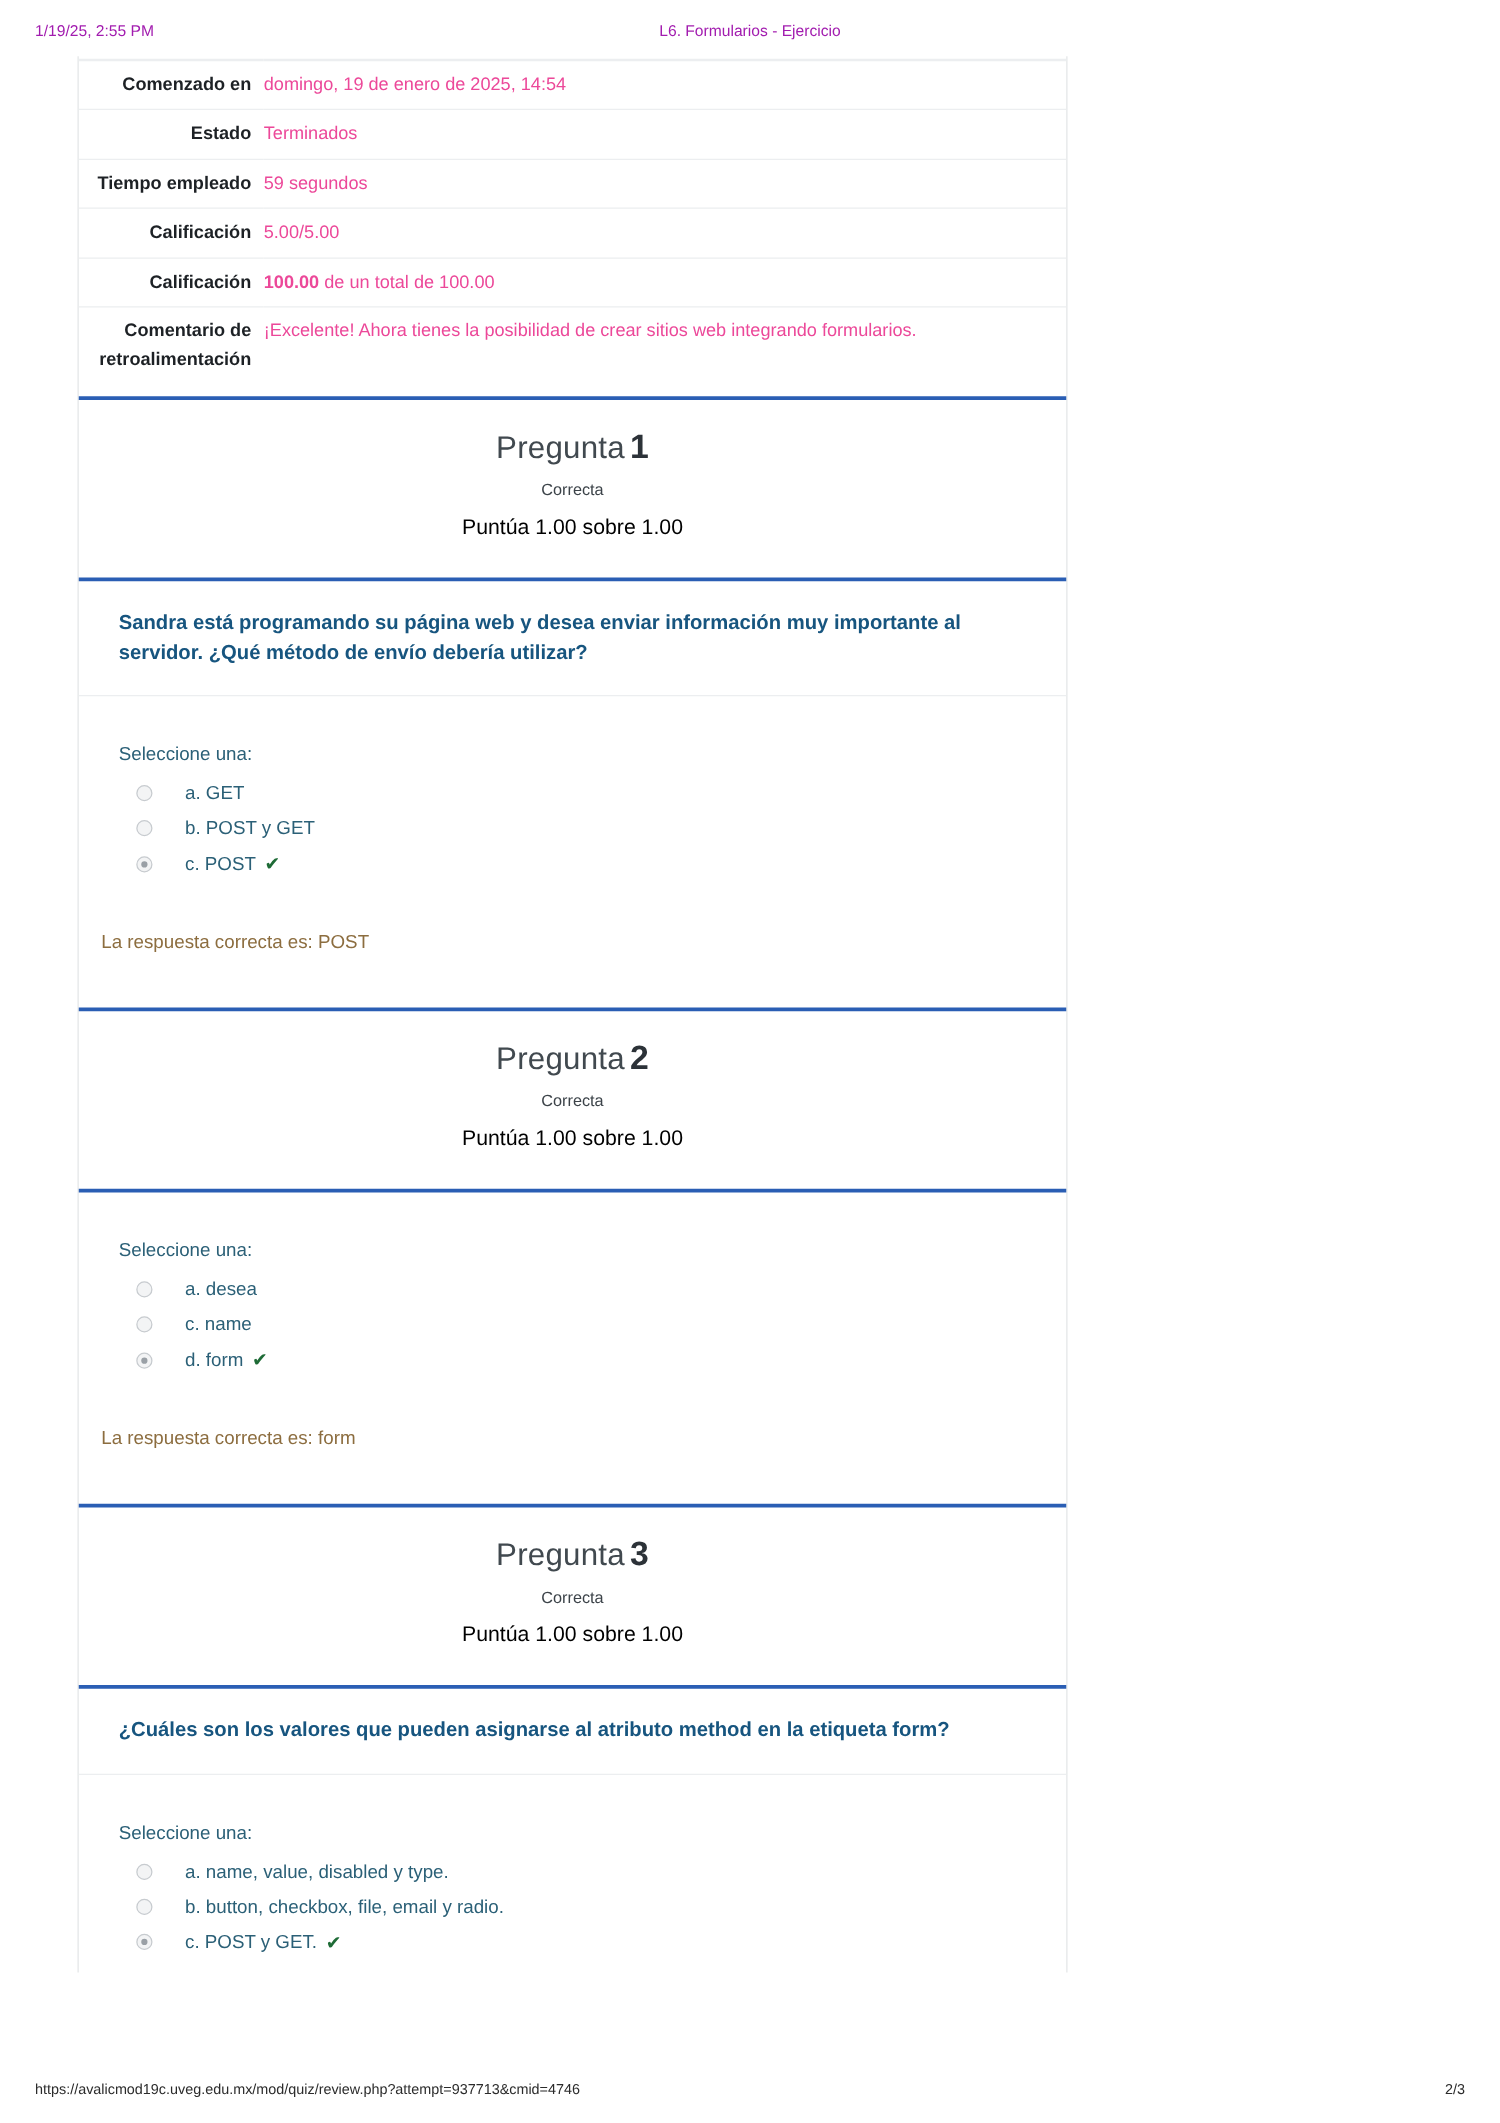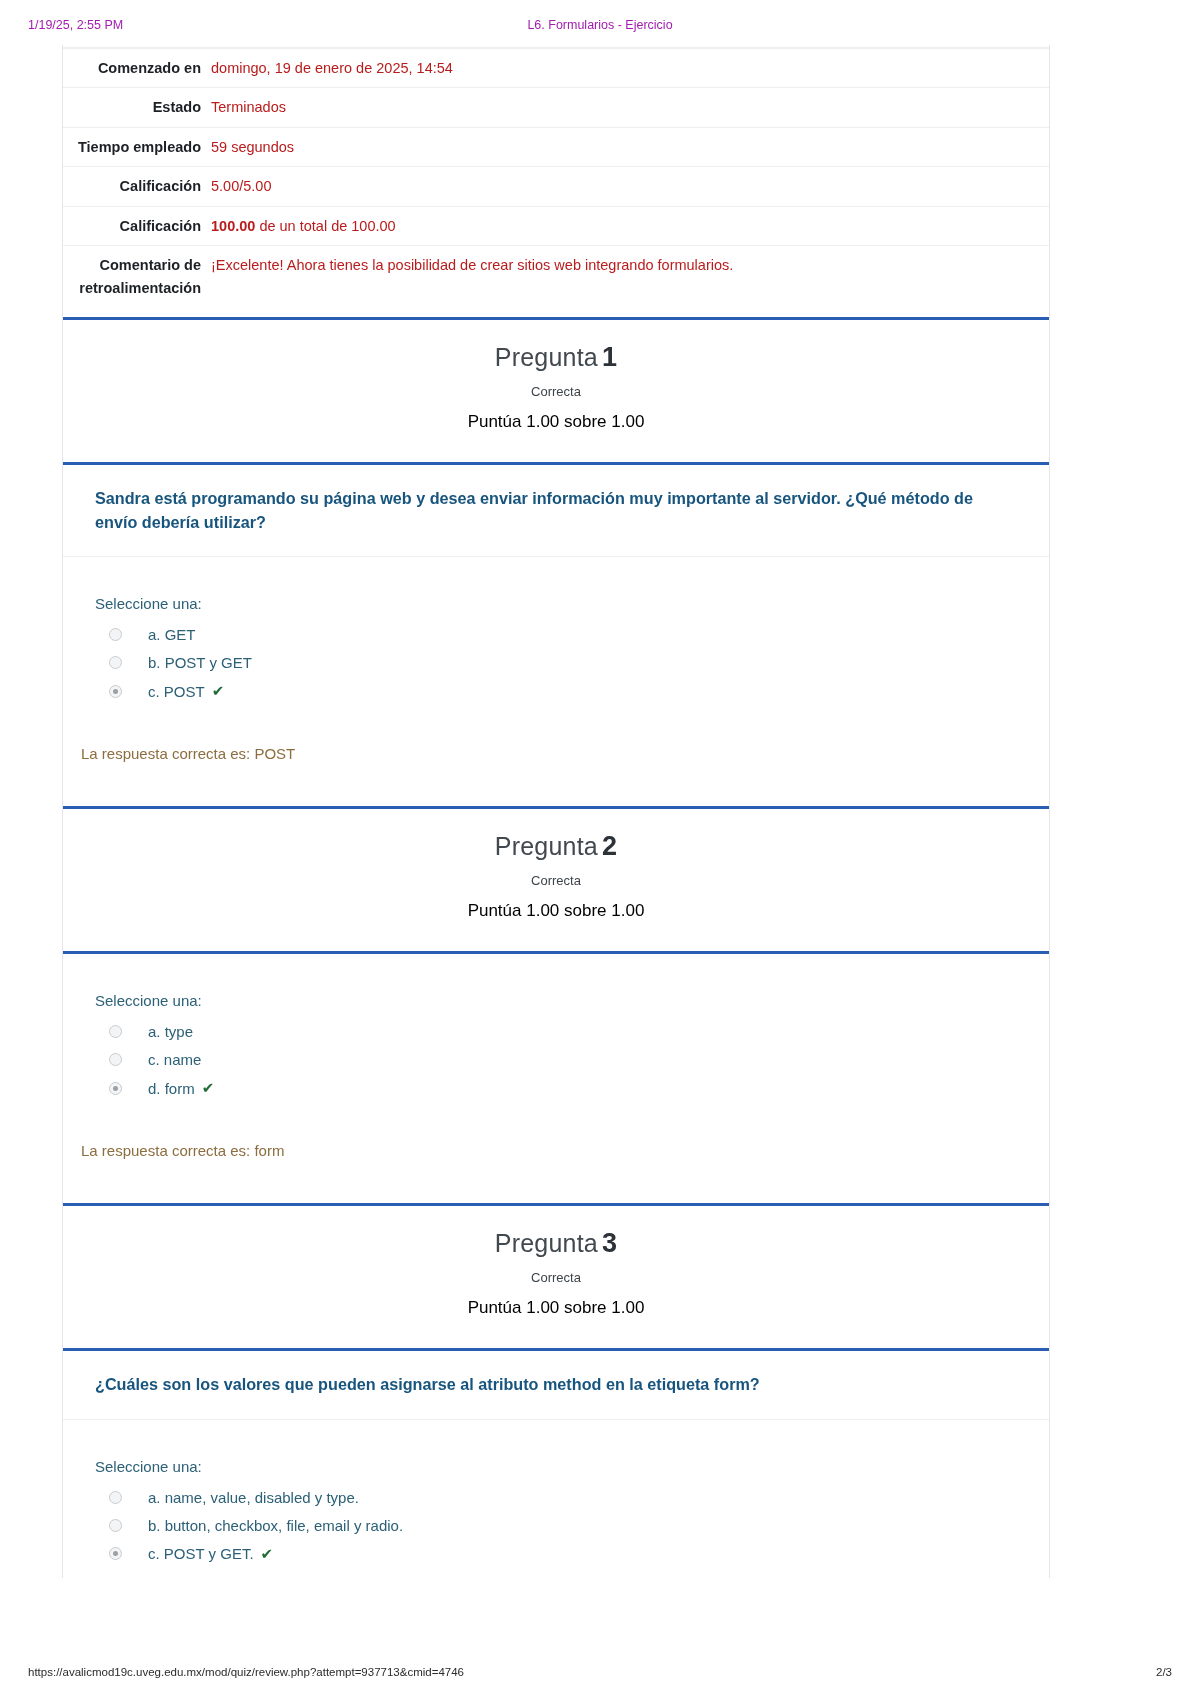--- a/index.html
+++ b/index.html
@@ -35,21 +35,21 @@
     color: #2b2b2b;
   }
   .print-footer .pf-left  { position: absolute; left: 28px; top: 0; }
   .print-footer .pf-right { position: absolute; right: 28px; top: 0; }
 
   
   .sheet {
     position: absolute;
     left: 62px;
     top: 45px;
-    width: 988px;
+    width: 792px;
     min-height: 1500px;
     background: #ffffff;
     border: 1px solid #e4e6e8;
     border-top: none;
     border-bottom: none;
   }
 
   
   .summary {
     width: 100%;
@@ -65,21 +65,21 @@
     font-weight: bold;
     font-size: 14.5px;
     color: #1d2125;
     padding: 8px 10px 8px 0;
     line-height: 1.55;
   }
   .summary td {
     text-align: left;
     vertical-align: top;
     font-size: 14.5px;
-    color: #b91c1c;
+    color: #ec4899;
     padding: 8px 6px 8px 0;
     line-height: 1.55;
     font-weight: 400;
   }
   .summary td b { font-weight: bold; }
 
   
   .q-block { }
   .rule-blue {
     border-top: 3px solid #2a5eb4;
@@ -246,21 +246,21 @@
             <div class="q-title"><span>Pregunta</span><span class="q-num">2</span></div>
             <div class="q-state">Correcta</div>
             <div class="q-grade">Puntúa 1.00 sobre 1.00</div>
           </div>
           <div class="rule-blue"></div>
           <div class="q-answers">
             <div class="q-prompt">Seleccione una:</div>
             <ul class="opt-list">
               <li class="opt-row">
                 <span class="radio"></span>
-                <span class="opt-text">a. type</span>
+                <span class="opt-text">a. desea</span>
               </li>
               <li class="opt-row">
                 <span class="radio"></span>
                 <span class="opt-text">c. name</span>
               </li>
               <li class="opt-row">
                 <span class="radio checked"></span>
                 <span class="opt-text">d. form</span>
                 <span class="tick">✔</span>
               </li>

